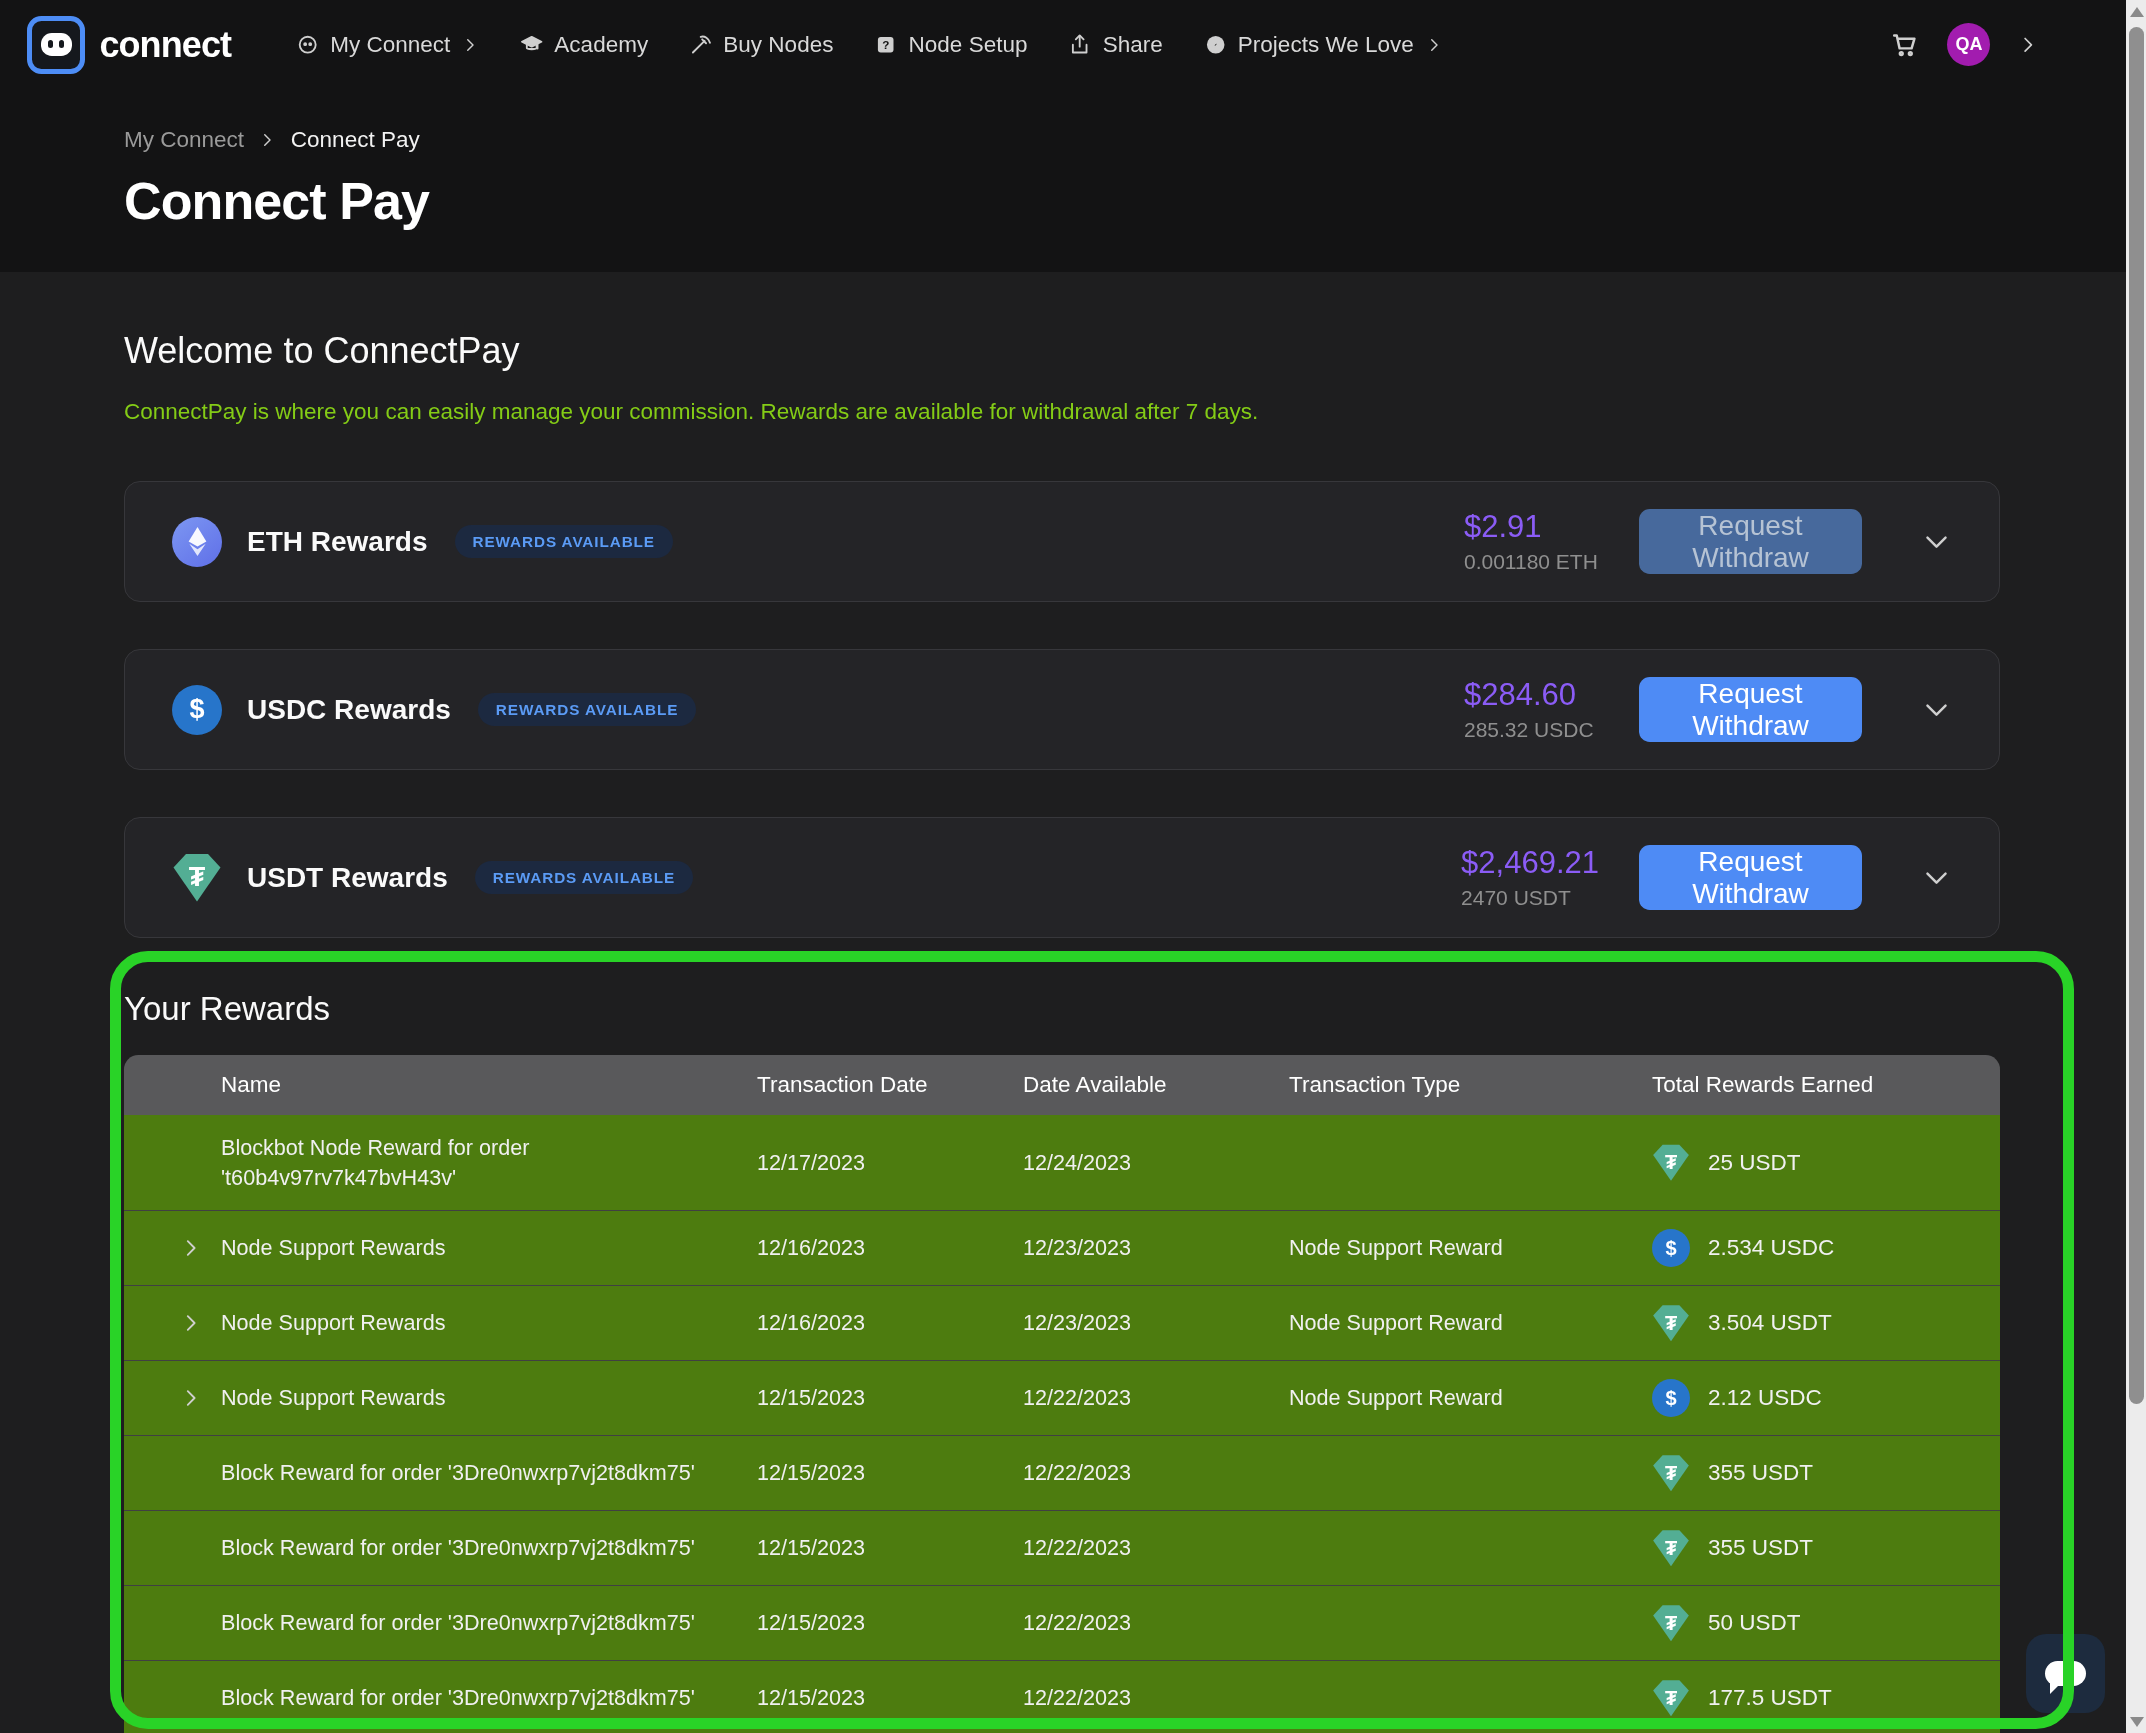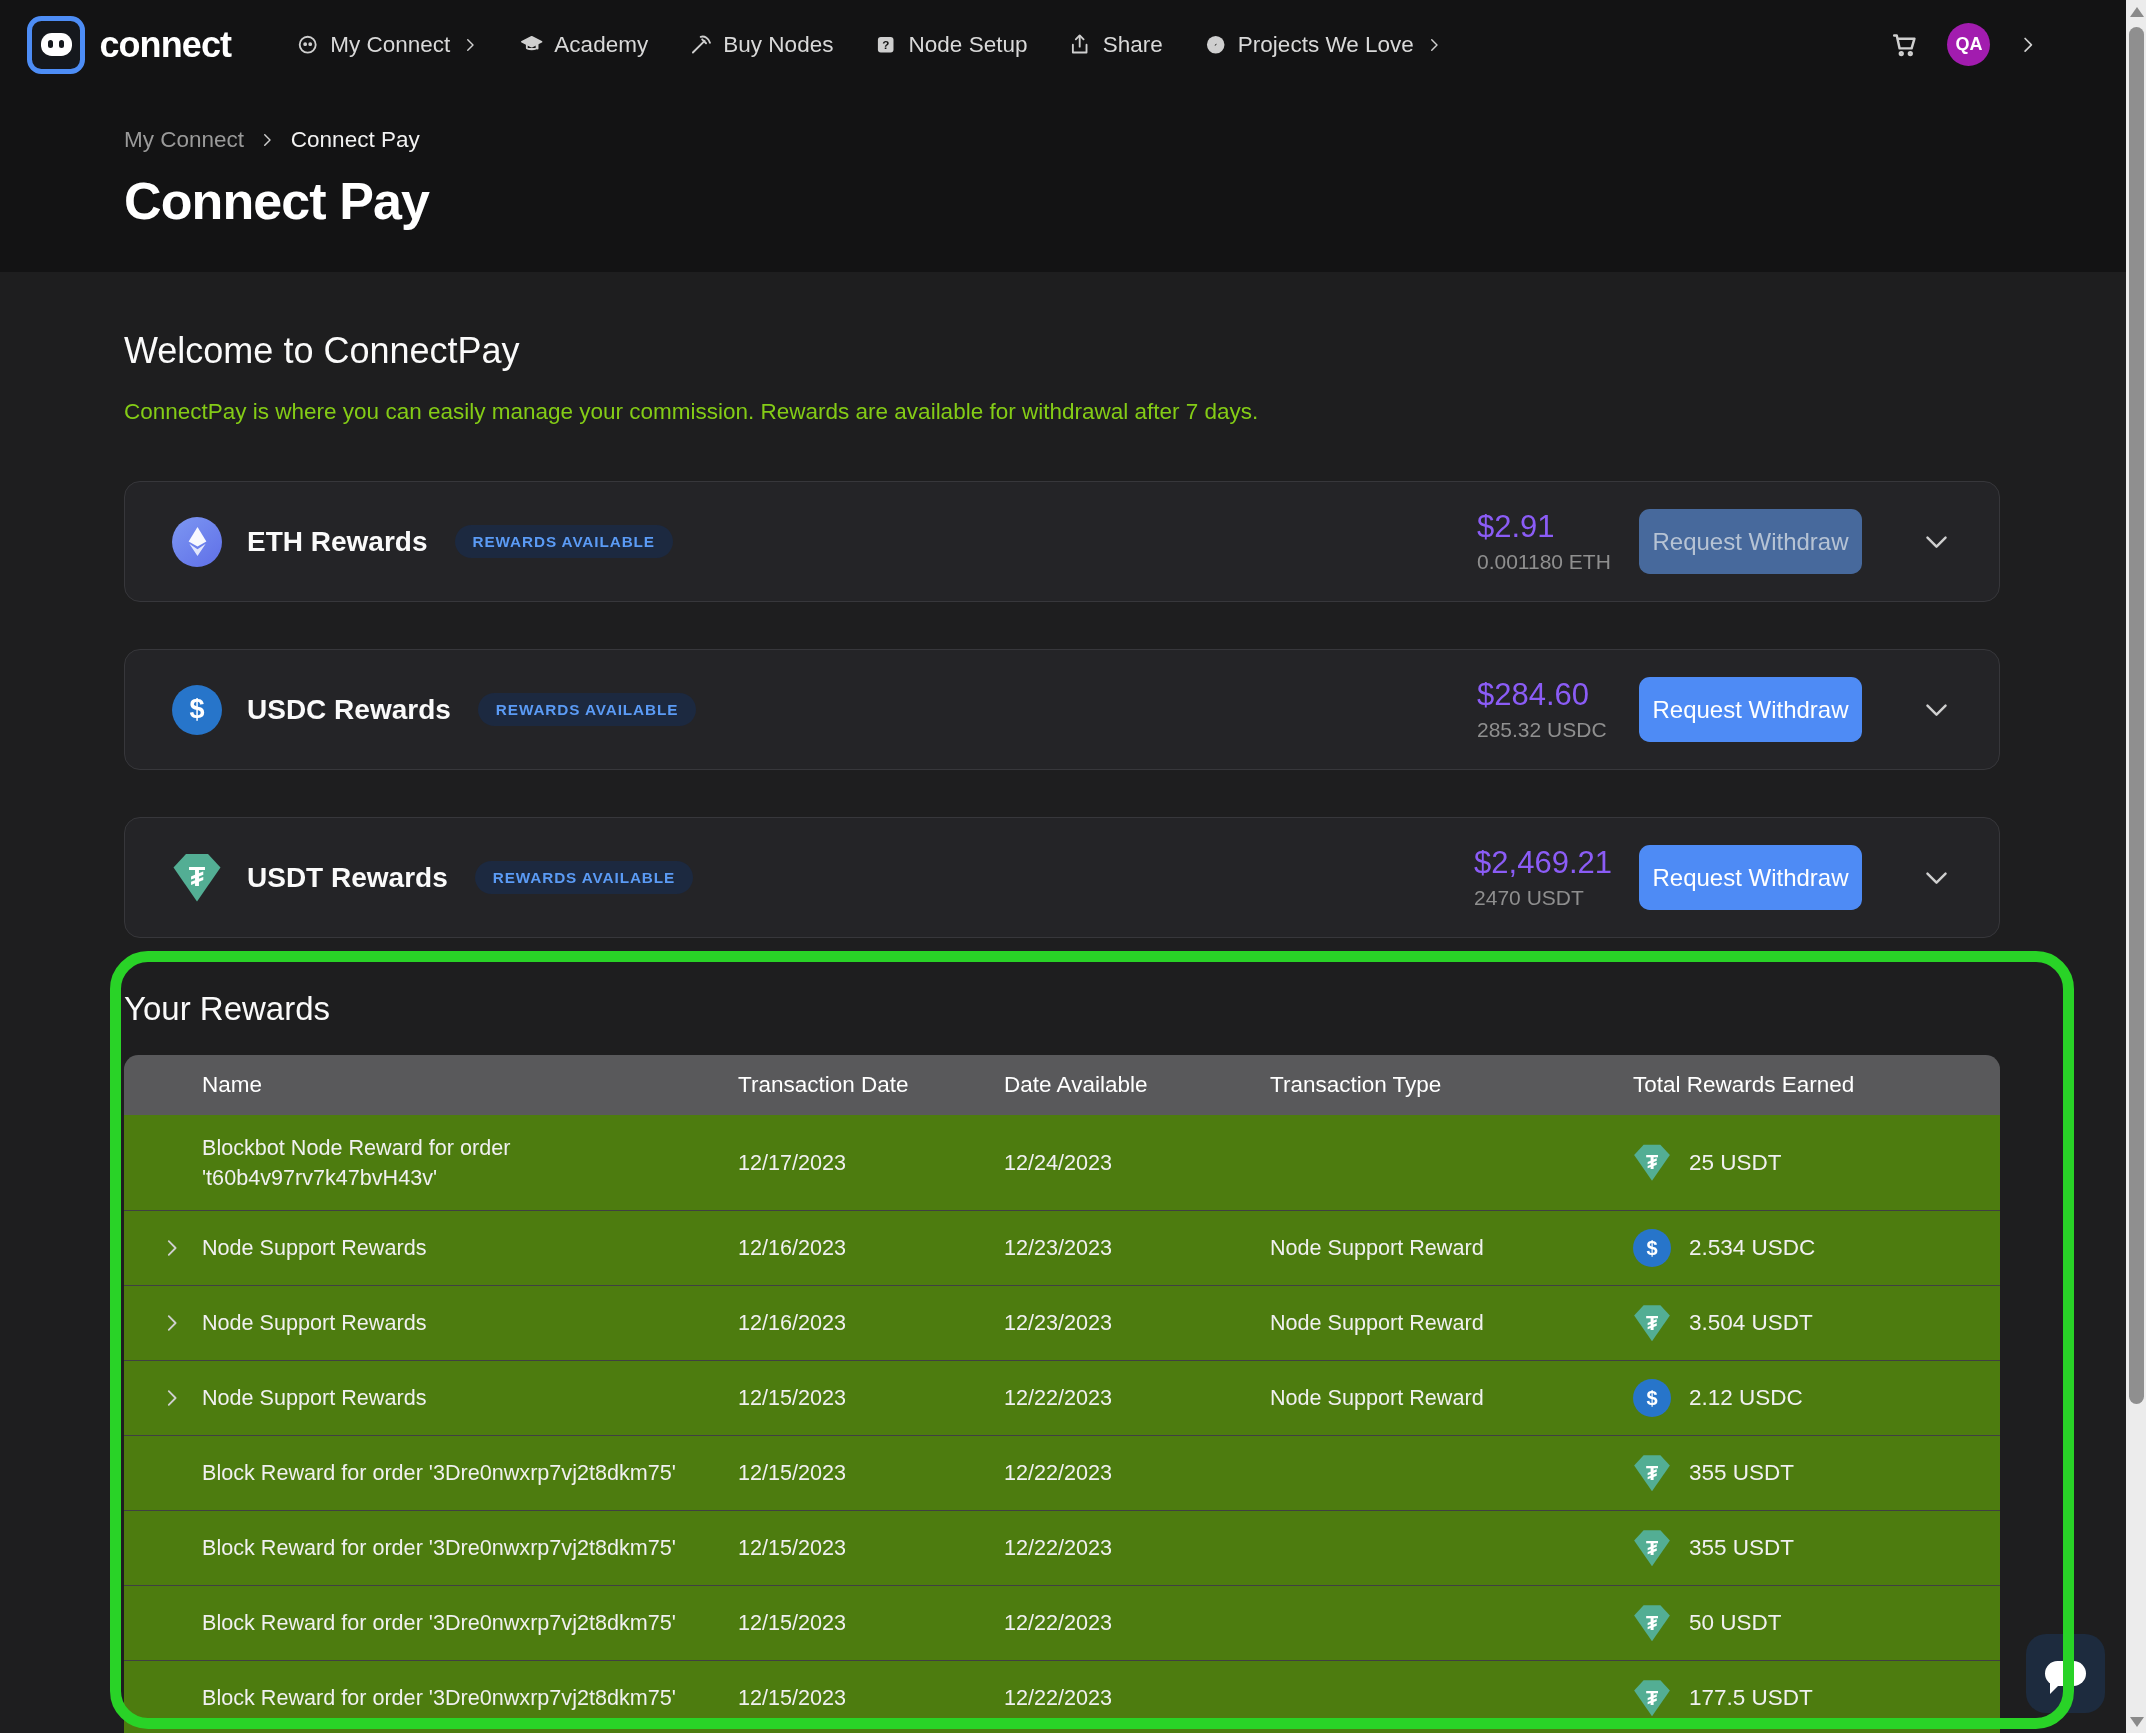--- a/index.html
+++ b/index.html
@@ -67,33 +67,34 @@
   .card-title { margin-left:25px; font-size:28px; font-weight:700; color:#fafafa; }
   .badge {
     margin-left:27px; background:#1c2940; color:#5b9bf5;
     font-size:15.3px; font-weight:600; letter-spacing:0.9px;
     padding:7.2px 18px; border-radius:899px;
   }
   .money { margin-left:auto; min-width:135px; }
   .money-usd { font-size:31px; font-weight:400; color:#8b5cf6; }
   .money-crypto { margin-top:5.4px; font-size:21px; color:#8f8f8f; }
   .withdraw-btn {
-    margin-left:27px; width:223px; height:65px; border:none; border-radius:10.8px;
-    background:#4e8bf5; color:#fff; font-size:24px; font-family:inherit; cursor:pointer;
+    margin-left:40px; width:223px; height:65px; border:none; border-radius:10.8px;
+    background:#4e8bf5; color:#fff; font-size:28px; font-family:inherit; cursor:pointer;
   }
   .withdraw-btn.disabled { background:#47699c; color:#b6c3d4; }
   .card-chevron { margin-left:59px; cursor:pointer; display:flex; }
 
   
   .rewards-heading { margin-top:52px; font-size:33px; font-weight:500; color:#fafafa; }
   .rtable { margin-top:27px; }
   .thead, .trow {
     display:grid;
     grid-template-columns:614px 266px 266px 363px 368px;
     align-items:center;
+    padding-left:19px;
   }
   .thead {
     height:60px; background:#59595b; border-radius:14.4px 14.4px 0 0;
     font-size:22.5px; color:#fff; font-weight:400;
   }
   .thead .cell:first-child, .name-cell { padding-left:78px; }
   .trow { min-height:75px; background:#4d7c0f; border-top:1.8px solid #404042; font-size:21.6px; color:#f0f0f0; }
   .trow:first-of-type { border-top:none; min-height:95px; }
   .name-cell { position:relative; padding-right:27px; line-height:1.35; }
   .row-chevron { position:absolute; left:36px; top:50%; transform:translateY(-50%); cursor:pointer; }

